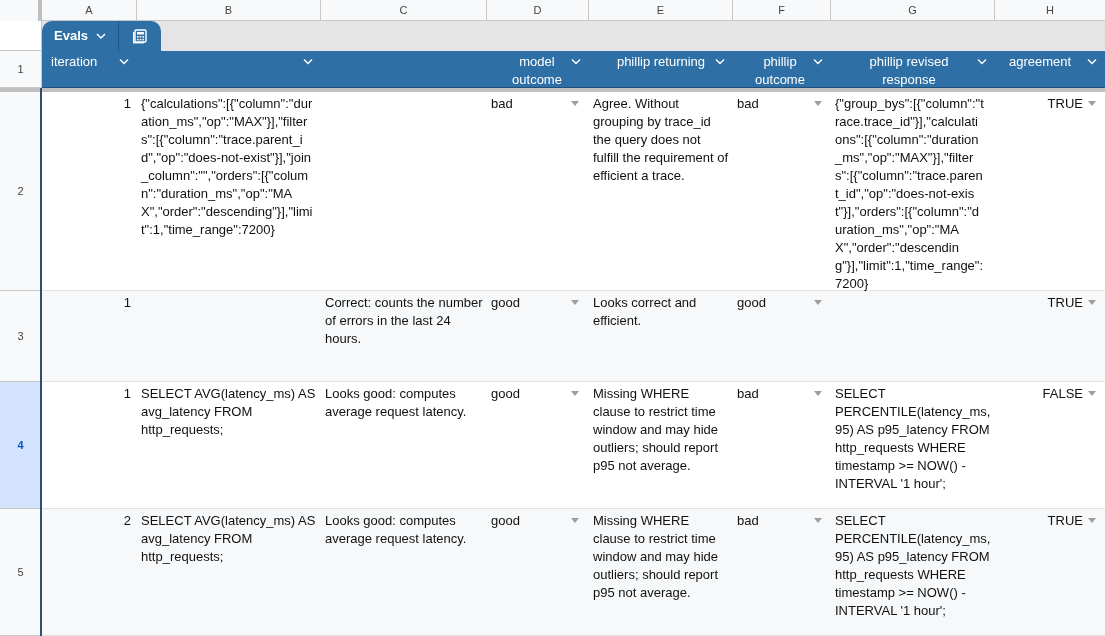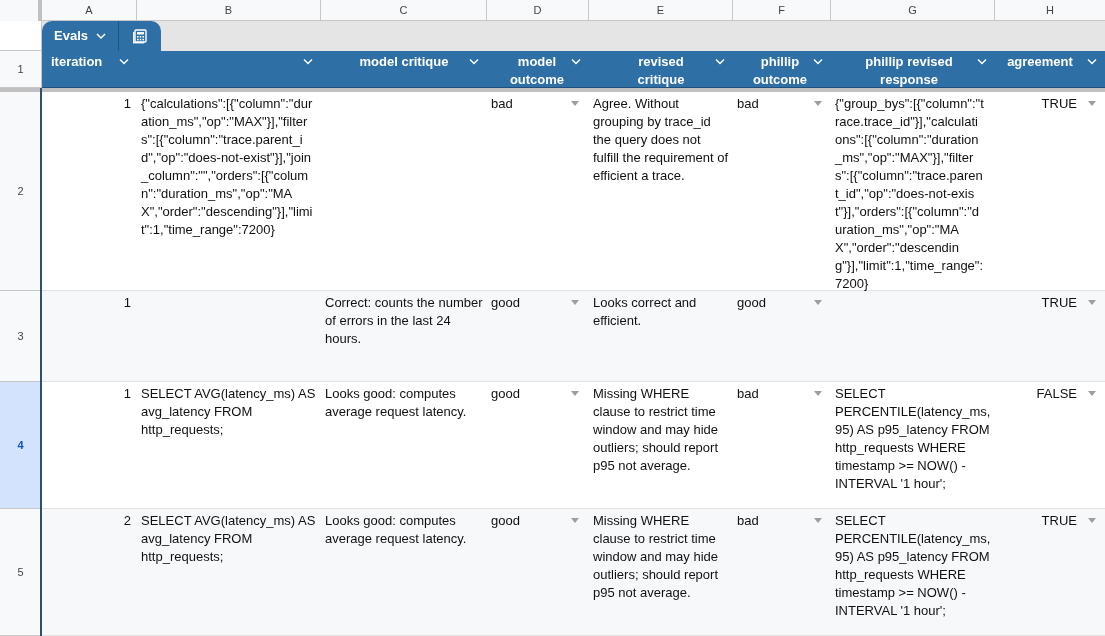--- a/index.html
+++ b/index.html
@@ -51,21 +51,21 @@
     padding-left: 12px; width: 77px; height: 30px; line-height: 30px;
     border-right: 1px solid #1f5582;
     display: flex; align-items: center; gap: 8px;
   }
   .table-tab .tab-icon {
     width: 42px; display: flex; align-items: center; justify-content: center;
   }
   
   .header-row {
     position: absolute; top: 51px; left: 42px; width: 1063px; height: 37px;
-    background: #2e6fa5; border-bottom: 1px solid #1f4f7a; font-weight: bold;
+    background: #2e6fa5; border-bottom: 1px solid #1f4f7a;
   }
   .hdr-cell {
     position: absolute; top: 0; height: 37px;
     color: #ffffff; font-size: 13px; line-height: 18px;
     text-align: center; padding-top: 2px;
   }
   .hdr-cell .hdr-label { display: block; padding: 0 24px; }
   .hdr-cell .chev {
     position: absolute; right: 8px; top: 6px; width: 10px; height: 10px;
   }
@@ -87,21 +87,21 @@
     padding: 3px 4px; white-space: normal; word-break: break-all;
   }
   .cell.wrap-word { word-break: normal; overflow-wrap: break-word; }
   .cell.num { text-align: right; padding-right: 6px; }
   .cell.drop { padding-left: 4px; }
   .dd-arrow {
     position: absolute; top: 9px; width: 0; height: 0;
     border-left: 4px solid transparent; border-right: 4px solid transparent;
     border-top: 5px solid #9e9e9e;
   }
-  .cell.bool { text-align: right; padding-right: 28px; }
+  .cell.bool { text-align: right; padding-right: 22px; }
 </style>
 </head>
 <body>
 
 <div class="col-letters">
   <div class="corner"></div>
   <div class="col-letter" style="left:42px;width:95px;">A</div>
   <div class="col-letter" style="left:137px;width:184px;">B</div>
   <div class="col-letter" style="left:321px;width:166px;">C</div>
   <div class="col-letter" style="left:487px;width:102px;">D</div>
@@ -158,34 +158,28 @@
     <span class="hdr-label" style="padding:0 0 0 9px;">iteration</span>
     <svg class="chev" viewBox="0 0 10 7">
         <path d="M1 1 L5 5 L9 1" stroke="#fff" stroke-width="1.4" fill="none"></path>
       </svg>
   </div>
   <div class="hdr-cell" style="left:95px;width:184px;">
     <svg class="chev" viewBox="0 0 10 7">
         <path d="M1 1 L5 5 L9 1" stroke="#fff" stroke-width="1.4" fill="none"></path>
       </svg>
   </div>
-  <div class="hdr-cell" style="left:279px;width:166px;">
-    <span class="hdr-label">model critique</span>
-    <svg class="chev" viewBox="0 0 10 7">
-        <path d="M1 1 L5 5 L9 1" stroke="#fff" stroke-width="1.4" fill="none"></path>
-      </svg>
-  </div>
   <div class="hdr-cell" style="left:445px;width:102px;">
     <span class="hdr-label" style="padding:0 22px 0 20px;">model outcome</span>
     <svg class="chev" viewBox="0 0 10 7">
         <path d="M1 1 L5 5 L9 1" stroke="#fff" stroke-width="1.4" fill="none"></path>
       </svg>
   </div>
   <div class="hdr-cell" style="left:547px;width:144px;">
-    <span class="hdr-label">revised critique</span>
+    <span class="hdr-label">phillip returning</span>
     <svg class="chev" viewBox="0 0 10 7">
         <path d="M1 1 L5 5 L9 1" stroke="#fff" stroke-width="1.4" fill="none"></path>
       </svg>
   </div>
   <div class="hdr-cell" style="left:691px;width:98px;">
     <span class="hdr-label" style="padding:0 22px 0 18px;">phillip outcome</span>
     <svg class="chev" viewBox="0 0 10 7">
         <path d="M1 1 L5 5 L9 1" stroke="#fff" stroke-width="1.4" fill="none"></path>
       </svg>
   </div>

